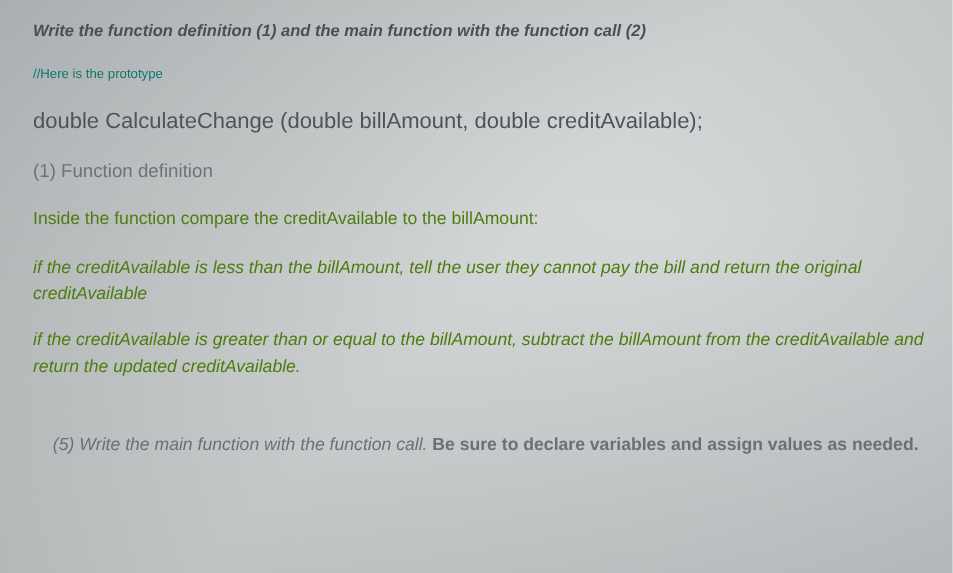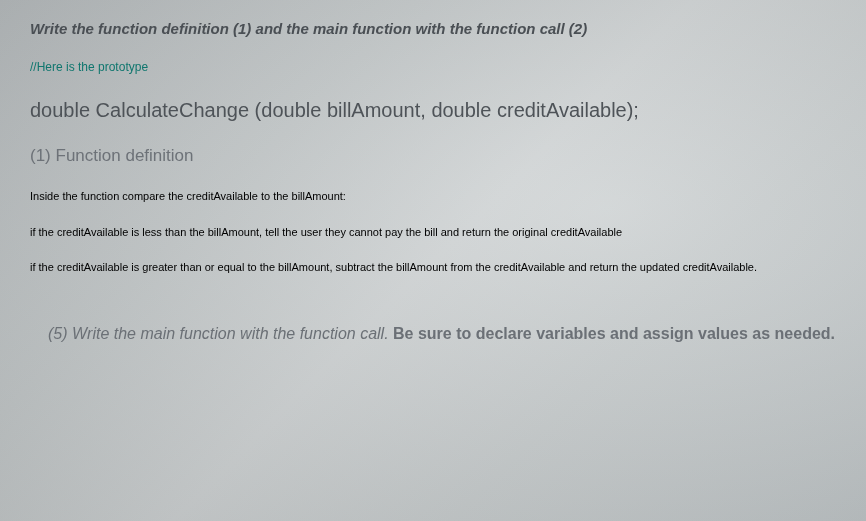--- a/index.html
+++ b/index.html
@@ -42,38 +42,39 @@
   .code-proto {
     color: #4e5358;
     font-size: 20px;
     font-weight: 500;
   }
   .section-label {
     color: #6d7278;
     font-size: 17px;
   }
   .instruction {
-    color: #000000;
-    font-size: 11px;
+    color: #4d7c0f;
+    font-size: 16px;
     line-height: 1.5;
   }
   .part2-block {
     margin-top: 48px;
     margin-left: 18px;
   }
   .part2-lead {
     font-style: italic;
     color: #6b7076;
   }
   .part2-rest {
     color: #6b7076;
     font-weight: bold;
   }
   .multiline {
     margin-bottom: 18px;
+    font-style: italic;
   }
 </style>
 </head>
 <body>
 
 <div class="line heading">Write the function definition (1) and the main function with the function call (2)</div>
 
 <div class="line comment">//Here is the prototype</div>
 
 <div class="line code-proto">double CalculateChange (double billAmount, double creditAvailable);</div>

